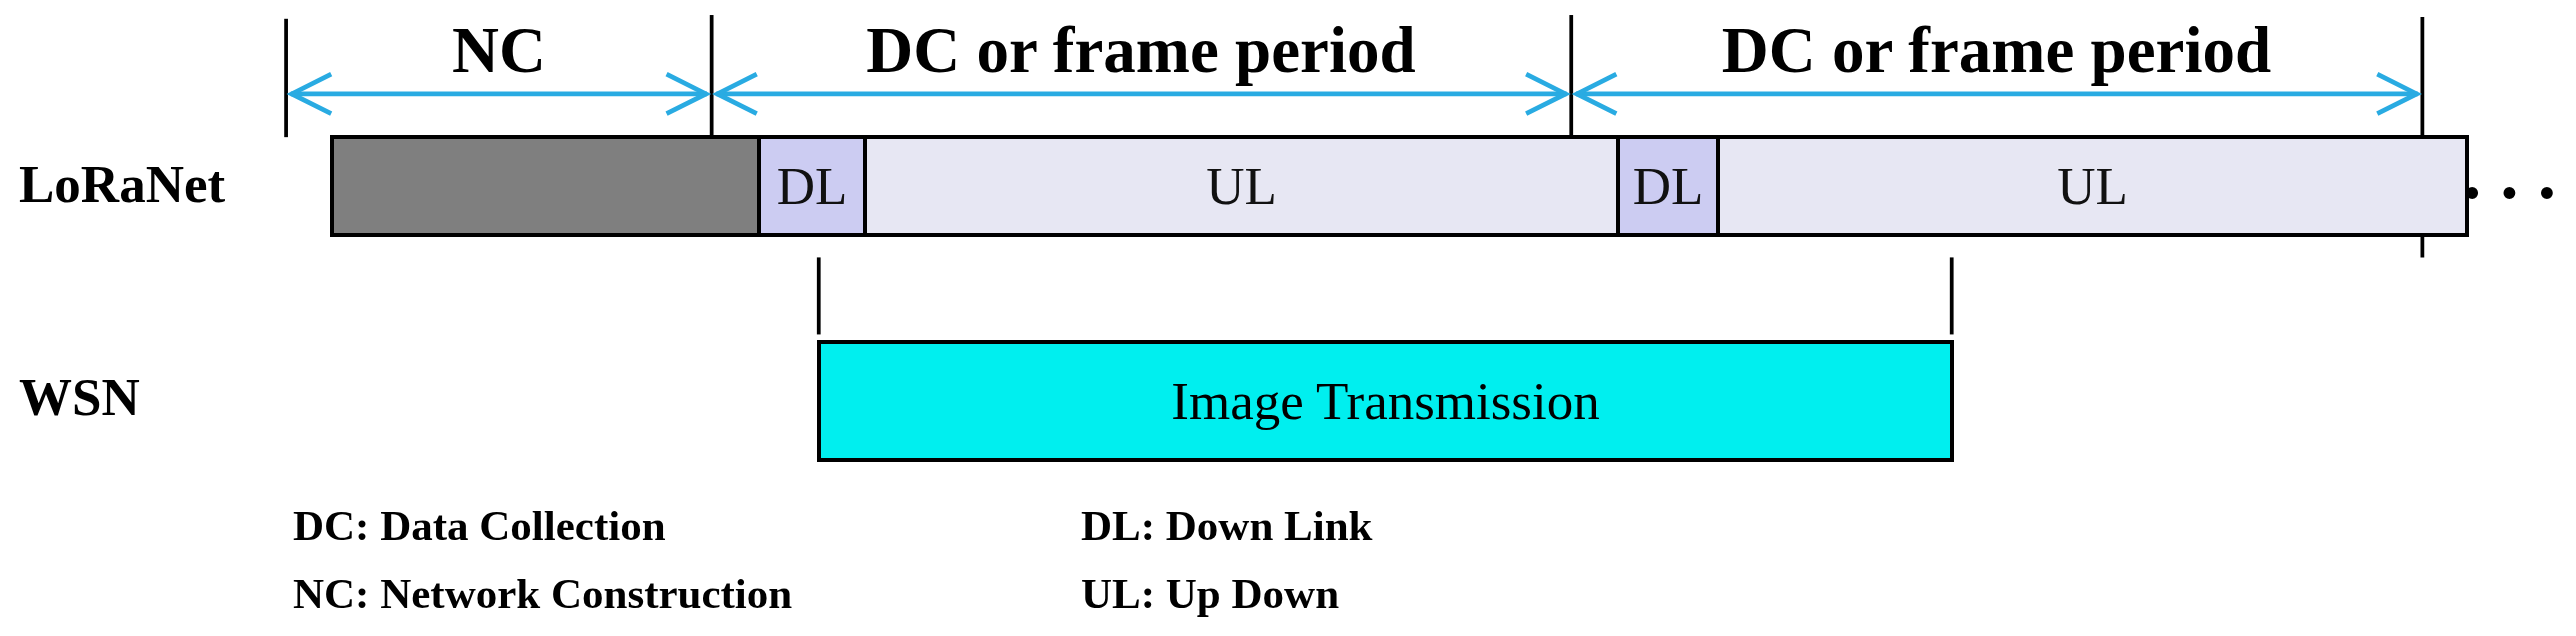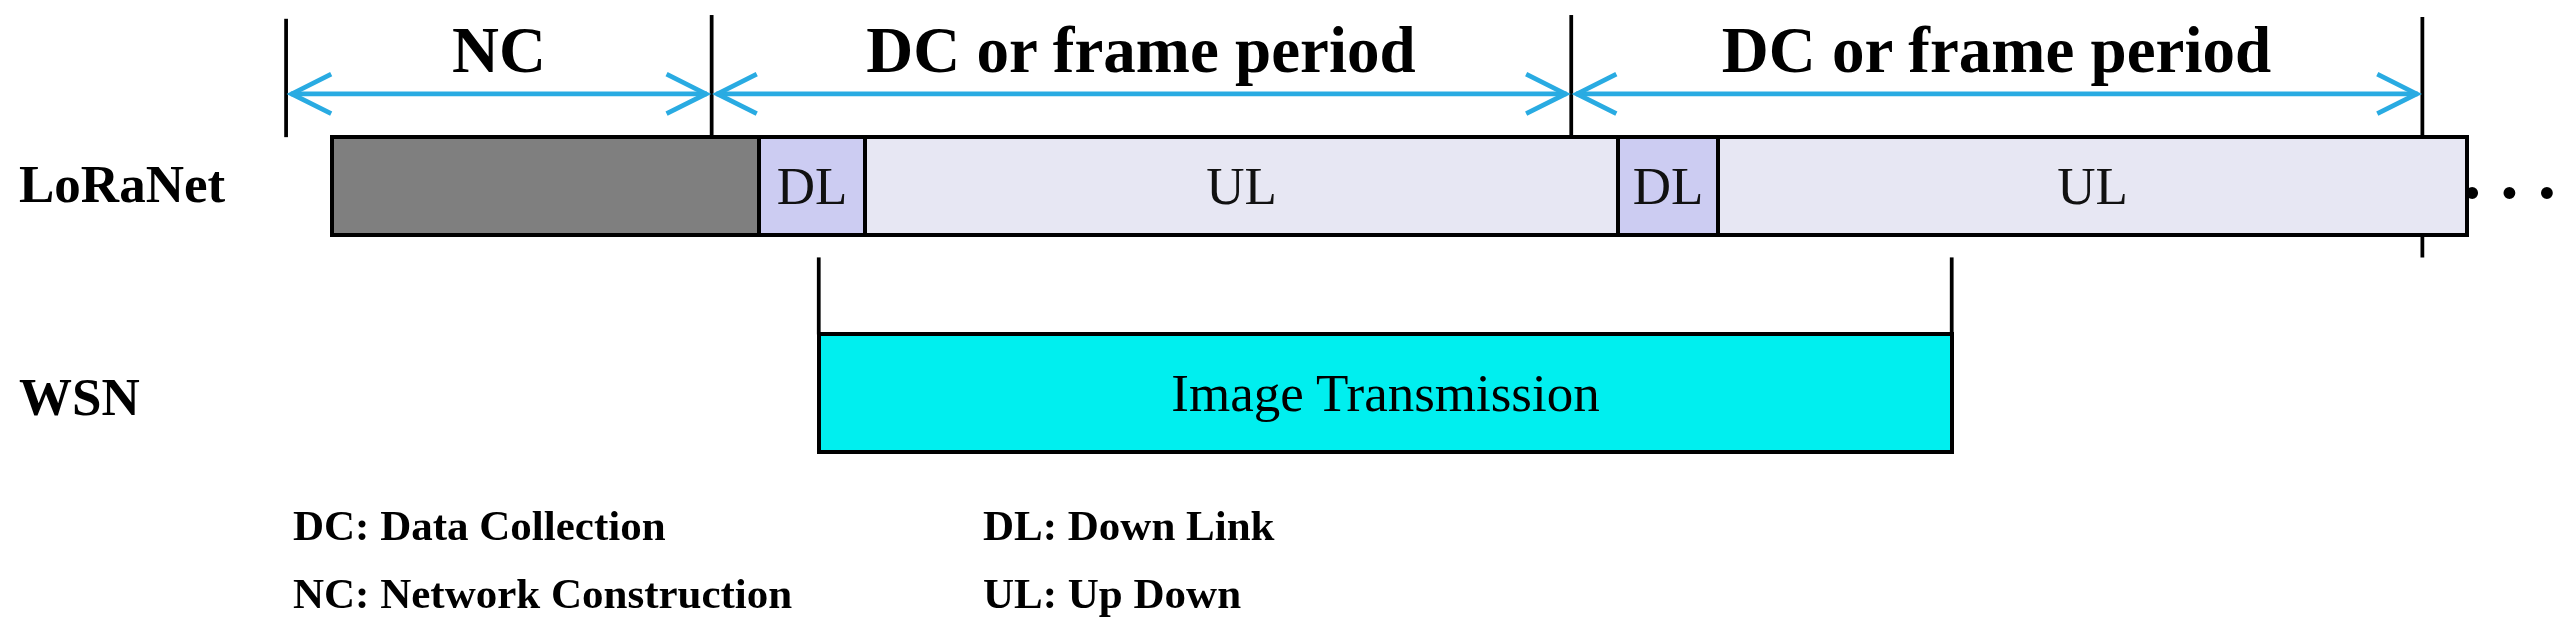--- a/index.html
+++ b/index.html
@@ -57,21 +57,21 @@
   }
   .segment + .segment { border-left: 4.7px solid #000000; }
   .seg-nc  { width: 423px; }
   .seg-dl1 { width: 106px; }
   .seg-ul1 { width: 753px; }
   .seg-dl2 { width: 100px; }
   .seg-ul2 { flex: 1; }
   .wsn-box {
     position: absolute;
     left: 817px;
-    top: 332px;
+    top: 340px;
     width: 1137px;
     height: 122px;
     border: 4.7px solid #000000;
     box-sizing: border-box;
     display: flex;
     align-items: center;
     justify-content: center;
     font-size: 53px;
   }
   .ellipsis {
@@ -85,21 +85,21 @@
   }
   .legend-col {
     position: absolute;
     top: 492px;
     font-size: 43px;
     font-weight: bold;
     line-height: 68px;
     white-space: nowrap;
   }
   .legend-col-1 { left: 293px; }
-  .legend-col-2 { left: 983px; }
+  .legend-col-2 { left: 1081px; }
 </style>
 </head>
 <body>
 
 <div class="canvas">
 
   <svg class="overlay" viewBox="0 0 2741 677">
 
     <line x1="304" y1="20" x2="304" y2="146" stroke="#000000" stroke-width="4"></line>
     <line x1="757" y1="16" x2="757" y2="146" stroke="#000000" stroke-width="4"></line>

